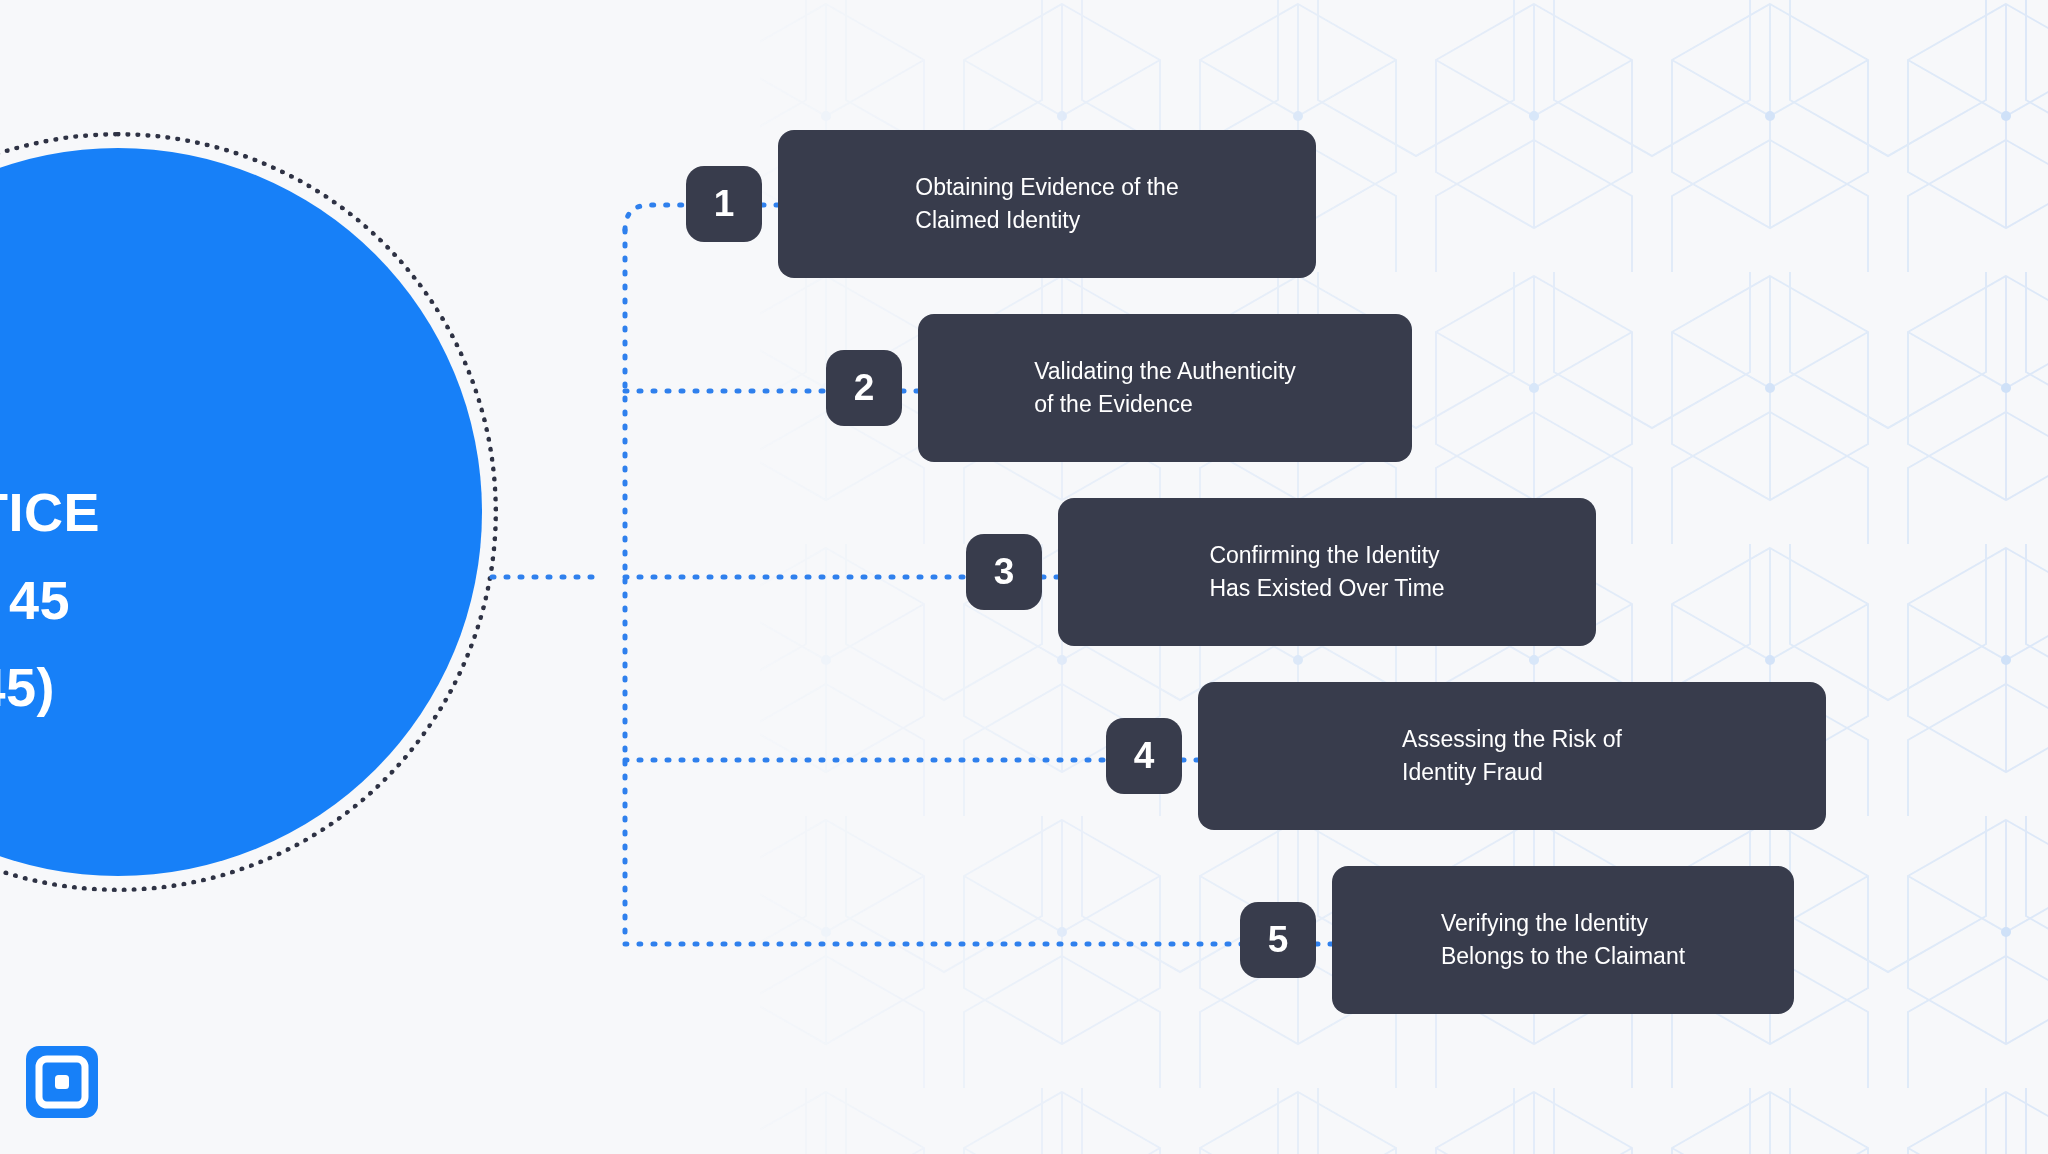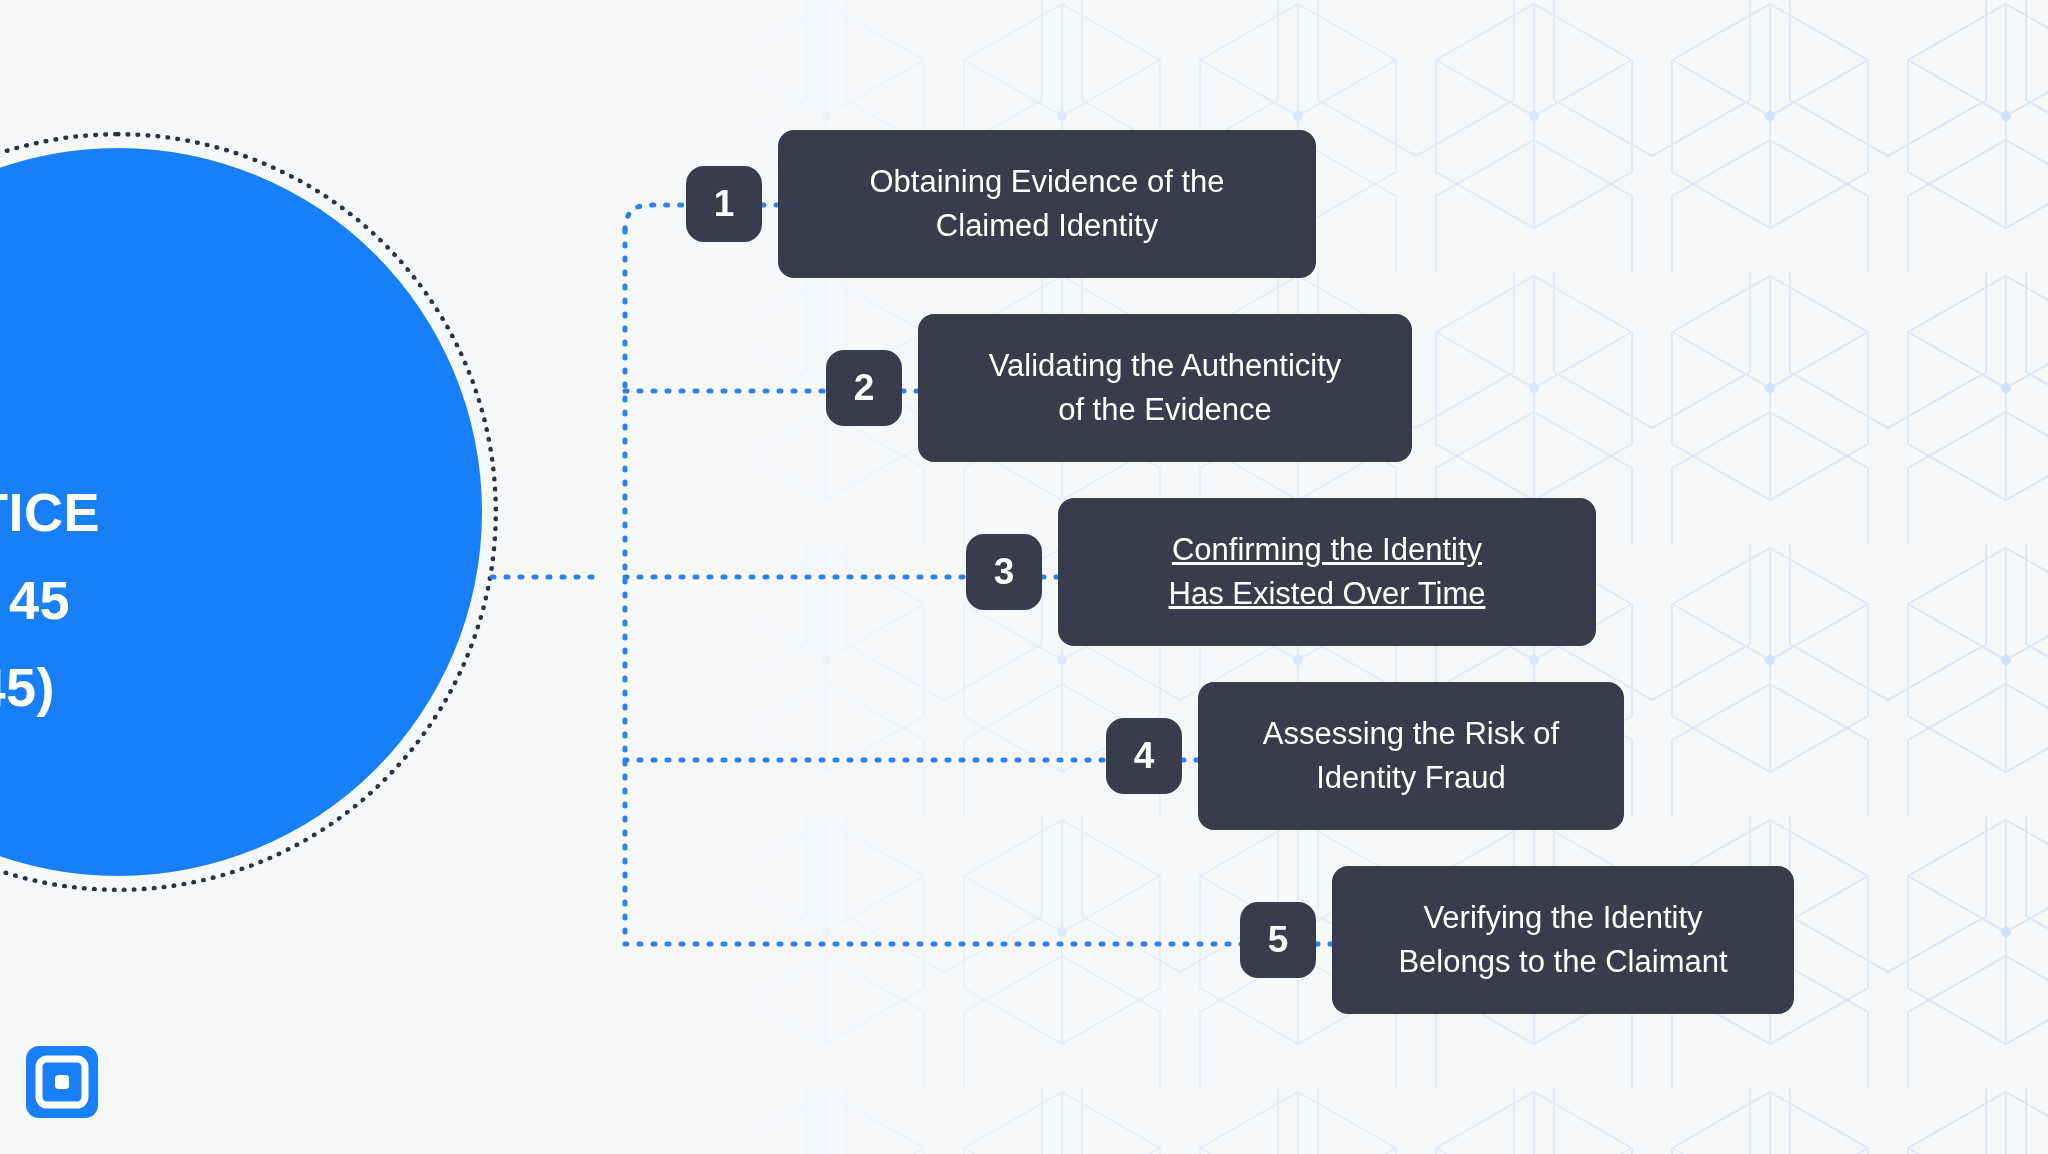--- a/index.html
+++ b/index.html
@@ -98,41 +98,41 @@
   }
   .step-card {
     margin-left: 16px;
     min-height: 148px;
     border-radius: 16px;
     background: #383C4C;
     color: #FFFFFF;
     display: flex;
     align-items: center;
     justify-content: center;
-    text-align: center;
+    text-align: left;
     padding: 14px 34px;
-    font-size: 31px;
+    font-size: 23px;
     line-height: 1.42;
     font-weight: 400;
     white-space: pre-line;
     z-index: 2;
     position: relative;
   }
 
   #step-1 { left: 686px; top: 130px; }
   #step-1 .step-card { width: 538px; }
 
   #step-2 { left: 826px; top: 314px; }
   #step-2 .step-card { width: 494px; }
 
   #step-3 { left: 966px; top: 498px; }
-  #step-3 .step-card { width: 538px; text-decoration: underline; }
+  #step-3 .step-card { width: 538px; }
 
   #step-4 { left: 1106px; top: 682px; }
-  #step-4 .step-card { width: 426px; }
+  #step-4 .step-card { width: 628px; }
 
   #step-5 { left: 1240px; top: 866px; }
   #step-5 .step-card { width: 462px; }
 
   
   #brand-logo {
     position: absolute;
     left: 26px;
     top: 1046px;
     width: 72px;

